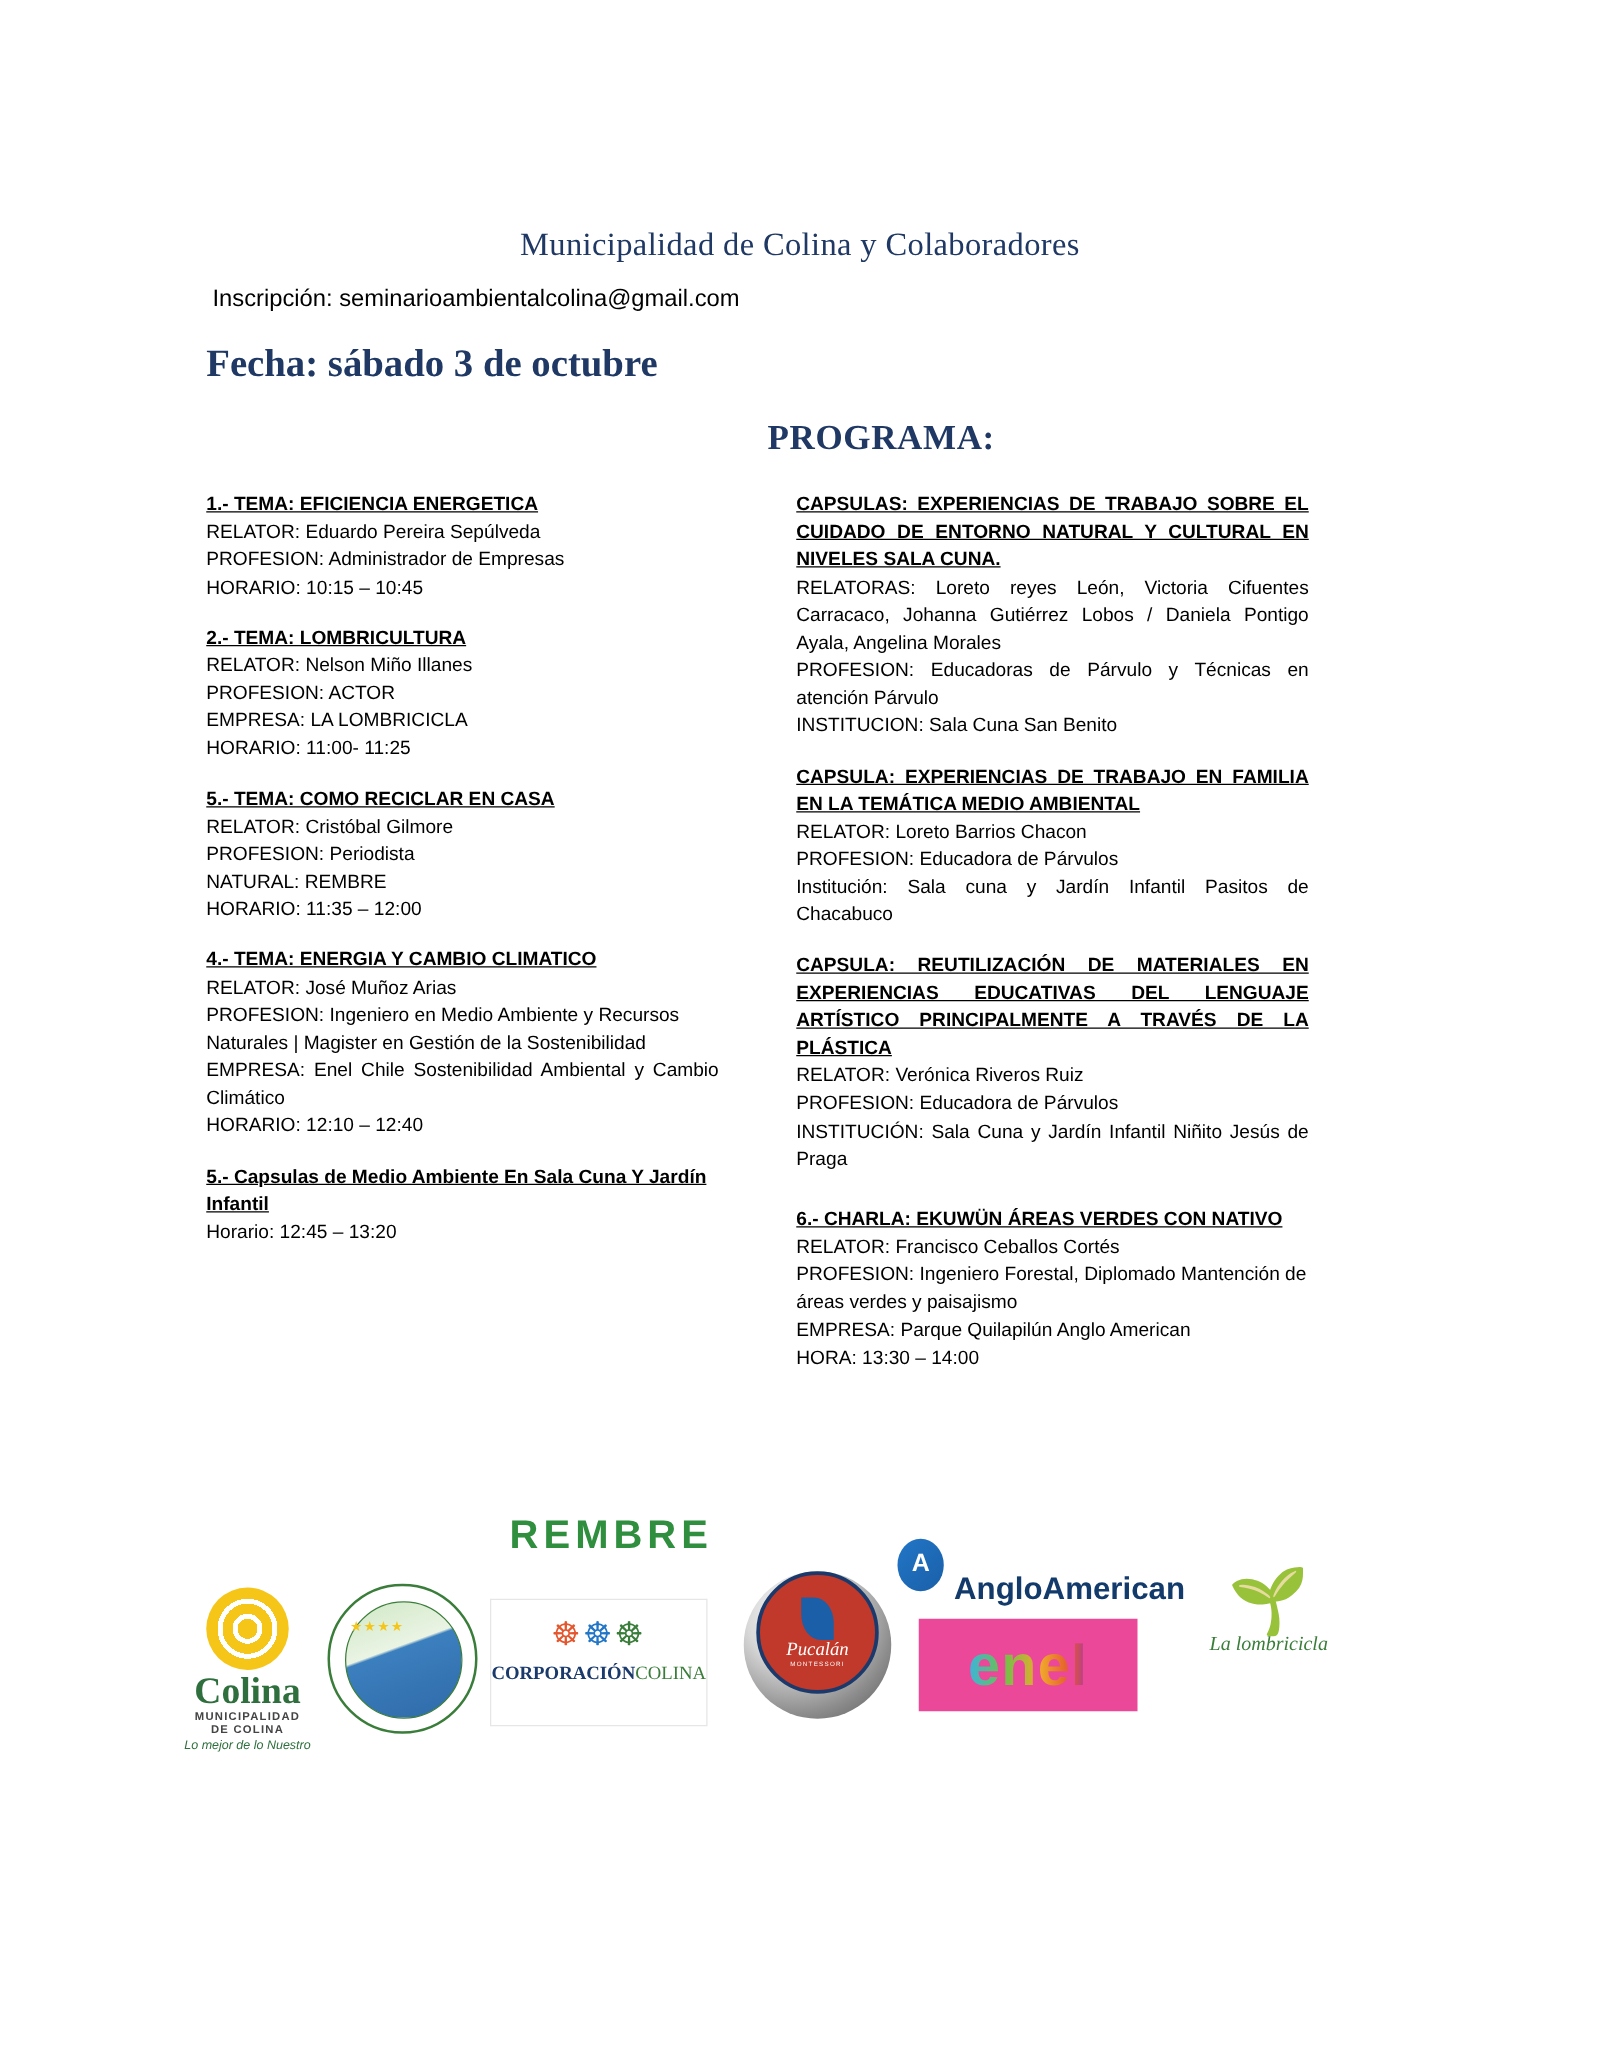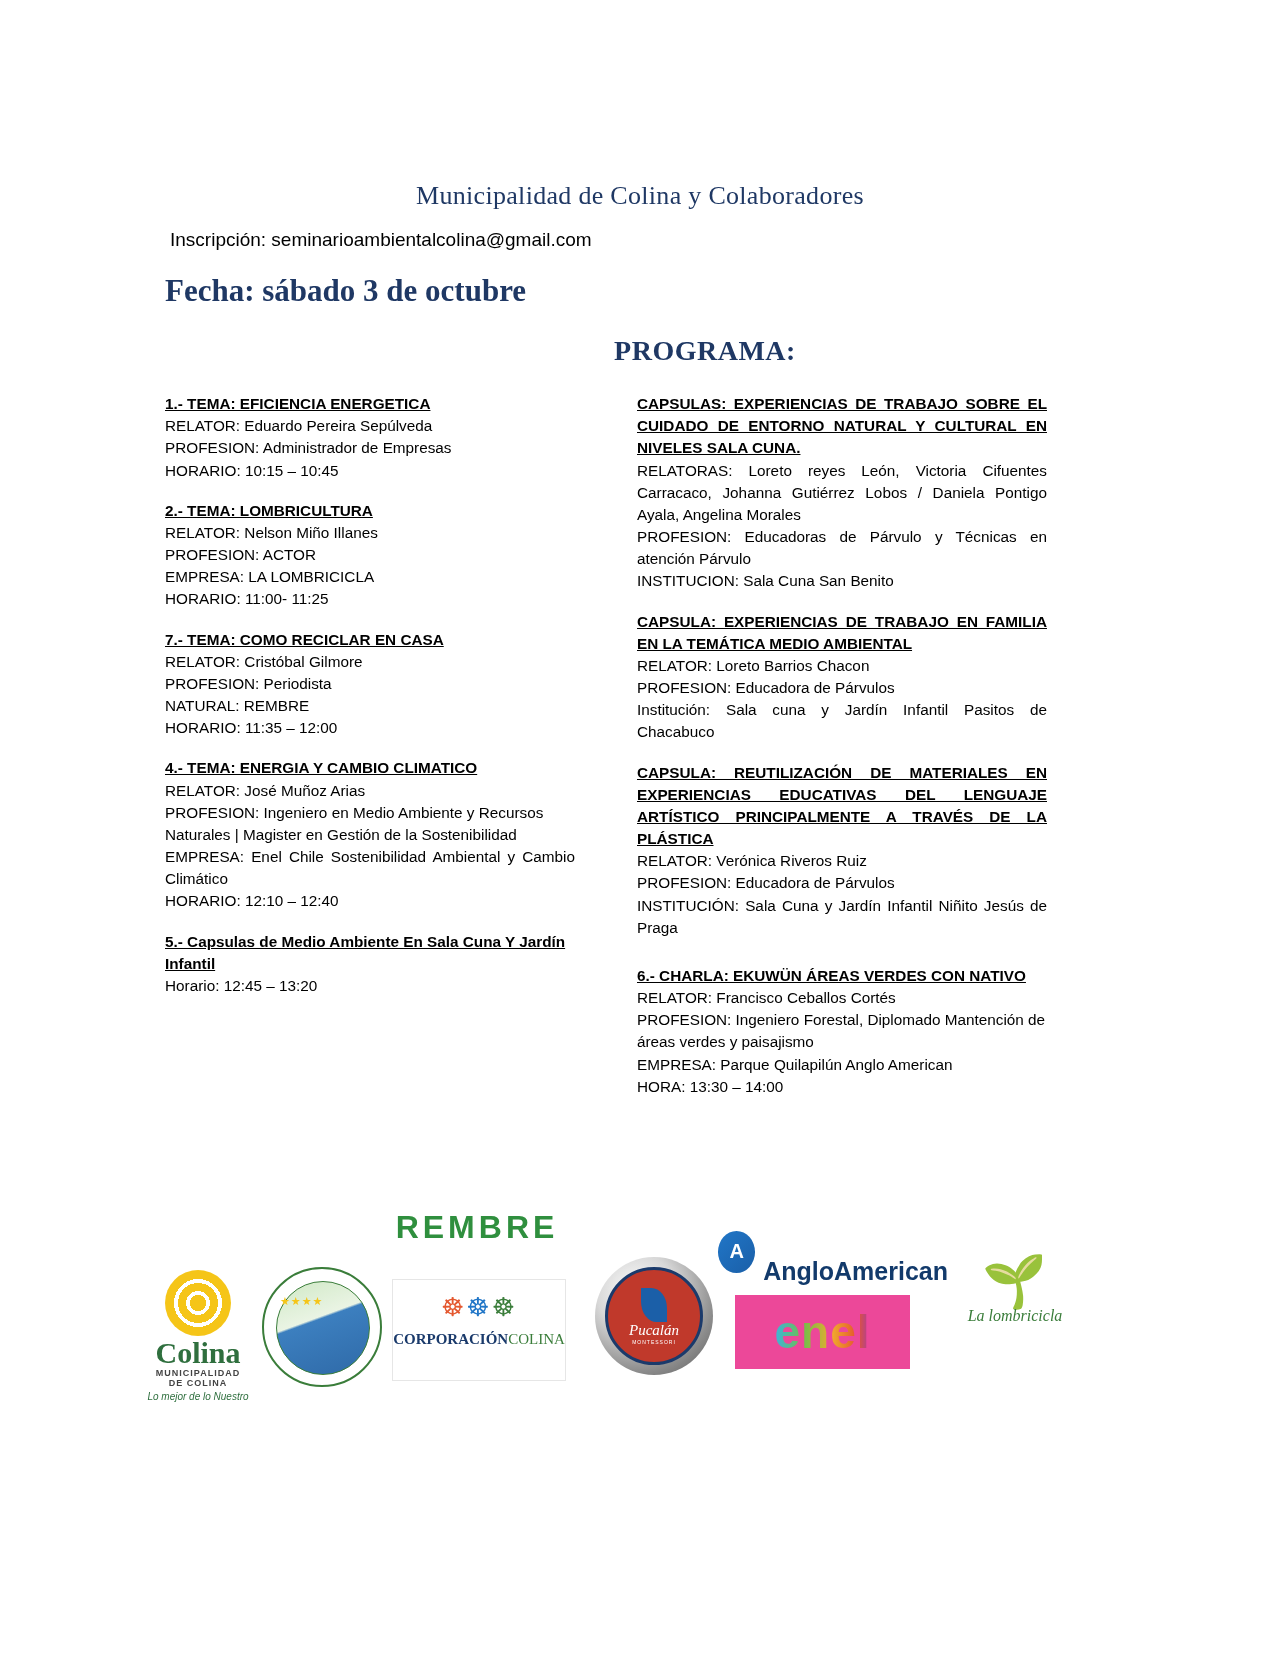--- a/index.html
+++ b/index.html
@@ -141,30 +141,30 @@
   }
 
   
   .corp { left: 392px; top: 84px; width: 172px; height: 100px; background:#fff; border:1px solid #e6e6e6; }
   .corp .figs { text-align:center; margin-top: 12px; font-size: 26px; letter-spacing: 2px; }
   .corp .ctext { text-align:center; font-family:"Liberation Serif", serif; font-size: 15px; margin-top: 8px;}
   .corp .ctext b { color:#1a3a6b; }
   .corp .ctext span { color:#3a7d3a; }
 
   
-  .rembre { left: 387px; top: 14px; width: 180px; text-align:center;
+  .rembre { left: 399px; top: 14px; width: 180px; text-align:center;
     font-family: "Liberation Sans", sans-serif; font-weight: bold; font-size: 32px;
     color: #2f8f3e; letter-spacing: 4px; }
 
   
   .pucalan { left: 595px; top: 62px; width: 120px; height: 120px; }
   .pucalan .outer {
     width: 118px; height: 118px; border-radius: 50%;
     background: radial-gradient(circle at 35% 30%, #ffffff 0%, #d8d8d8 35%, #8c8c8c 70%, #555 100%);
-    display:flex; align-items:center; justify-content:center;
+    display:flex; align-items:flex-start; justify-content:center;
   }
   .pucalan .inner2 {
     width: 92px; height: 92px; border-radius: 50%;
     background: #c0392b;
     border: 3px solid #1b3a6b;
     display:flex; align-items:center; justify-content:center; flex-direction:column;
   }
   .pucalan .leaf { width: 26px; height: 34px; background:#1b5fa8; border-radius: 0 60% 0 60%; }
   .pucalan .pname { color:#fff; font-family:"Liberation Serif", serif; font-style: italic; font-size: 15px; }
   .pucalan .psub { color:#fff; font-size: 5px; letter-spacing:1px; }
@@ -221,21 +221,21 @@
 
       <div class="entry">
         <div class="entry-head">2.- TEMA: LOMBRICULTURA</div>
         <div class="entry-line">RELATOR: Nelson Miño Illanes</div>
         <div class="entry-line">PROFESION: ACTOR</div>
         <div class="entry-line">EMPRESA: LA LOMBRICICLA</div>
         <div class="entry-line">HORARIO: 11:00- 11:25</div>
       </div>
 
       <div class="entry">
-        <div class="entry-head">7.- TEMA: COMO RECICLAR EN CASA</div>
+        <div class="entry-head">5.- TEMA: COMO RECICLAR EN CASA</div>
         <div class="entry-line">RELATOR: Cristóbal Gilmore</div>
         <div class="entry-line">PROFESION: Periodista</div>
         <div class="entry-line">NATURAL: REMBRE</div>
         <div class="entry-line">HORARIO: 11:35 – 12:00</div>
       </div>
 
       <div class="entry">
         <div class="entry-head">4.- TEMA: ENERGIA Y CAMBIO CLIMATICO</div>
         <div class="entry-line">RELATOR: José Muñoz Arias</div>
         <div class="entry-line">PROFESION: Ingeniero en Medio Ambiente y Recursos Naturales | Magister en Gestión de la Sostenibilidad</div>

